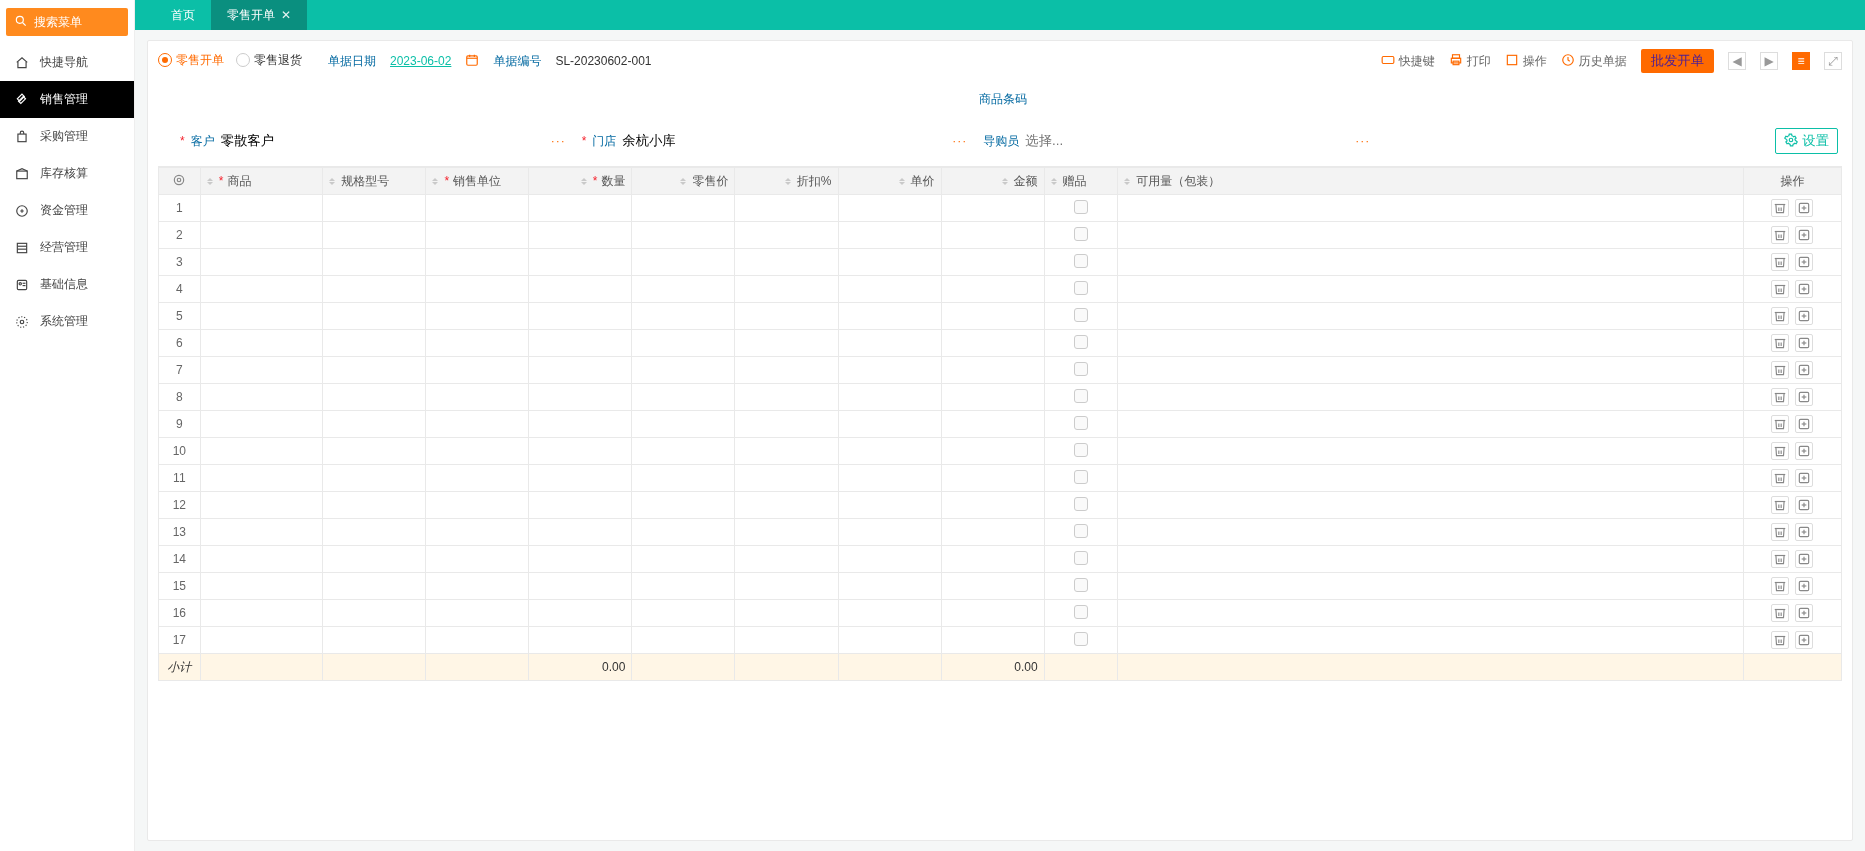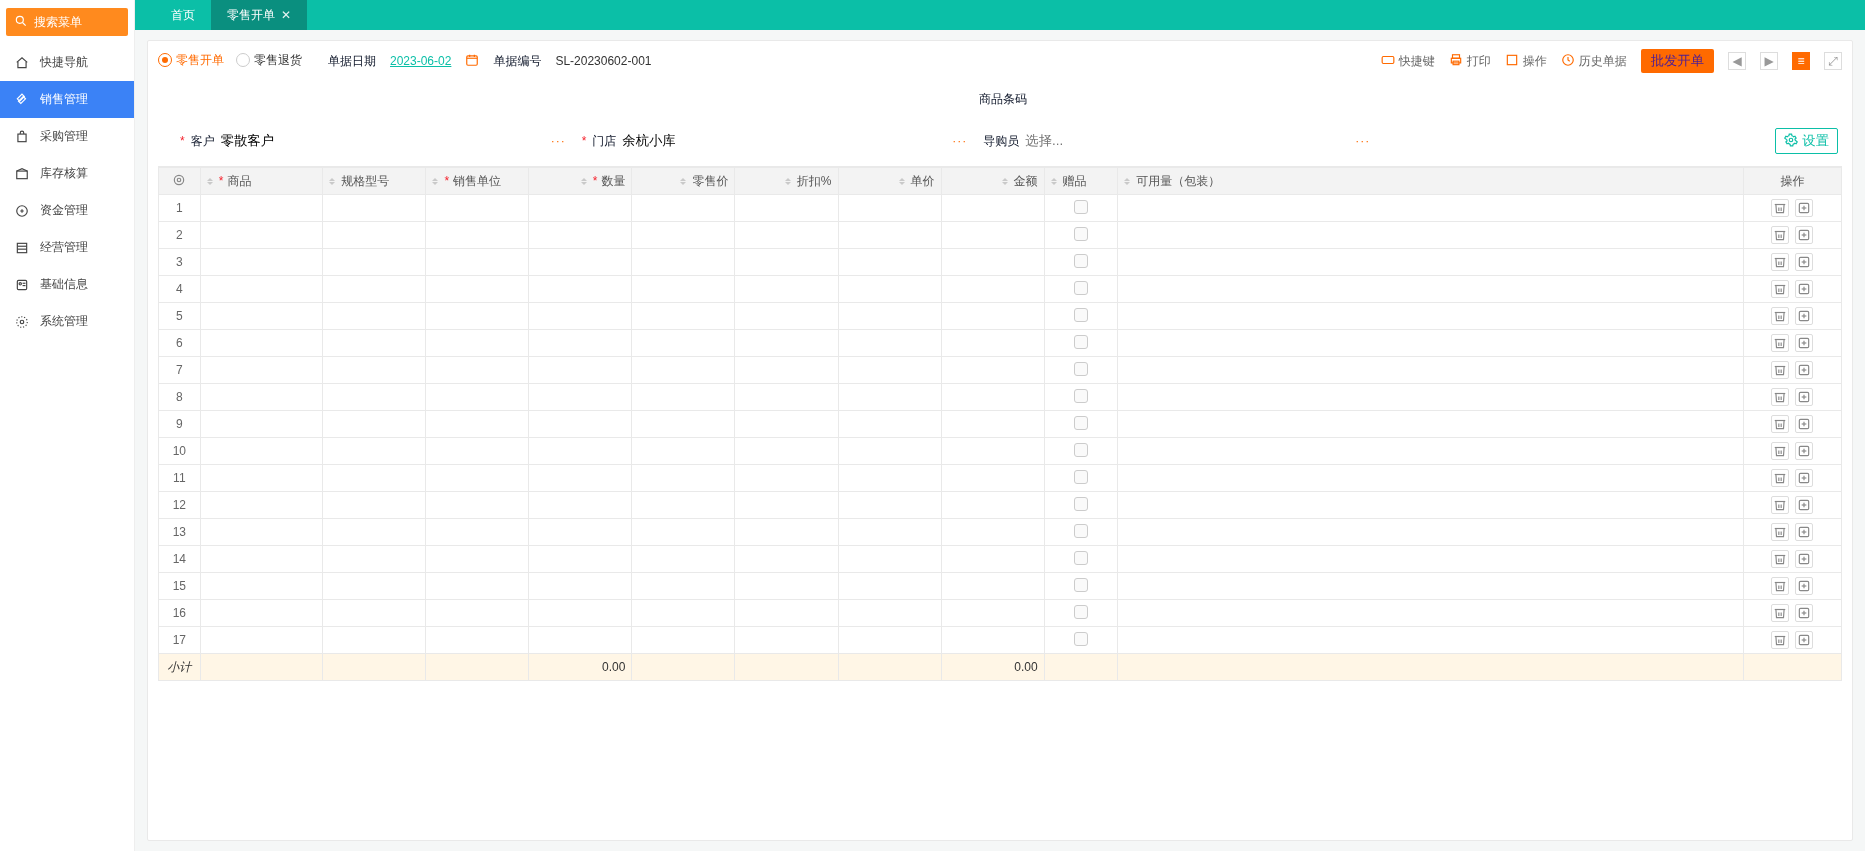--- a/index.html
+++ b/index.html
@@ -3,21 +3,21 @@
 <meta charset="utf-8">
 <style>
   * { box-sizing: border-box; margin: 0; padding: 0; }
   html, body { width: 100%; height: 100%; font-family: "Microsoft YaHei", Arial, sans-serif; font-size: 12px; color: #333; background: #fff; }
   body { display: flex; overflow: hidden; }
 
   
   .sidebar { width: 135px; background: #fff; border-right: 1px solid #eee; display: flex; flex-direction: column; padding-top: 4px; }
   .side-search { margin: 4px 6px 8px 6px; background: #ff8a1e; color: #fff; height: 28px; border-radius: 2px; display: flex; align-items: center; padding: 0 8px; gap: 6px; cursor: pointer; }
   .side-item { display: flex; align-items: center; gap: 10px; padding: 10px 14px; color: #444; cursor: pointer; }
-  .side-item.active { background: #3b82f6; color: #fff; }
+  .side-item.active { background: #000000; color: #fff; }
   .side-item .icon { width: 16px; height: 16px; display: inline-flex; align-items: center; justify-content: center; }
 
   
   .maincol { flex: 1; display: flex; flex-direction: column; min-width: 0; }
 
   
   .tabs { height: 30px; background: #0bbfa7; display: flex; align-items: stretch; color: #fff; padding-left: 20px; }
   .tab { padding: 0 16px; display: flex; align-items: center; gap: 6px; cursor: pointer; }
   .tab.active { background: #0a8f7f; }
   .tab .close { font-size: 12px; opacity: .9; }
@@ -26,21 +26,21 @@
   .content { flex: 1; background: #f5f7f7; padding: 10px 12px; overflow: hidden; display: flex; flex-direction: column; }
   .panel { background: #fff; border: 1px solid #e9e9e9; border-radius: 2px; padding: 8px 10px 0 10px; display: flex; flex-direction: column; flex: 1; min-height: 0; }
 
   
   .hdr { display: flex; align-items: center; gap: 14px; padding-bottom: 6px; }
   .radio { display: inline-flex; align-items: center; gap: 4px; cursor: pointer; }
   .radio .dot { width: 14px; height: 14px; border-radius: 50%; border: 1px solid #ccc; display: inline-block; position: relative; }
   .radio.checked .dot { border-color: #ff6a00; }
   .radio.checked .dot::after { content: ""; position: absolute; inset: 3px; background: #ff6a00; border-radius: 50%; }
   .radio.checked span { color: #ff6a00; }
-  .label { color: #0f172a; }
+  .label { color: #0369a1; }
   .val { color: #333; margin-right: 6px; }
   .date-link { color: #0bbfa7; text-decoration: underline; cursor: pointer; }
   .cal-icon { color: #ff6a00; }
   .spacer { flex: 1; }
   .tool { display: inline-flex; align-items: center; gap: 4px; color: #666; cursor: pointer; }
   .tool .ic { color: #ff6a00; }
   .btn-primary { background: #ff6a00; color: #4c1d95; border: none; padding: 3px 10px; border-radius: 2px; cursor: pointer; }
   .nav-btn { width: 18px; height: 18px; border: 1px solid #ddd; background: #fff; display: inline-flex; align-items: center; justify-content: center; cursor: pointer; color: #999; }
   .nav-btn.accent { background: #ff6a00; border-color: #ff6a00; color: #fff; }
 

